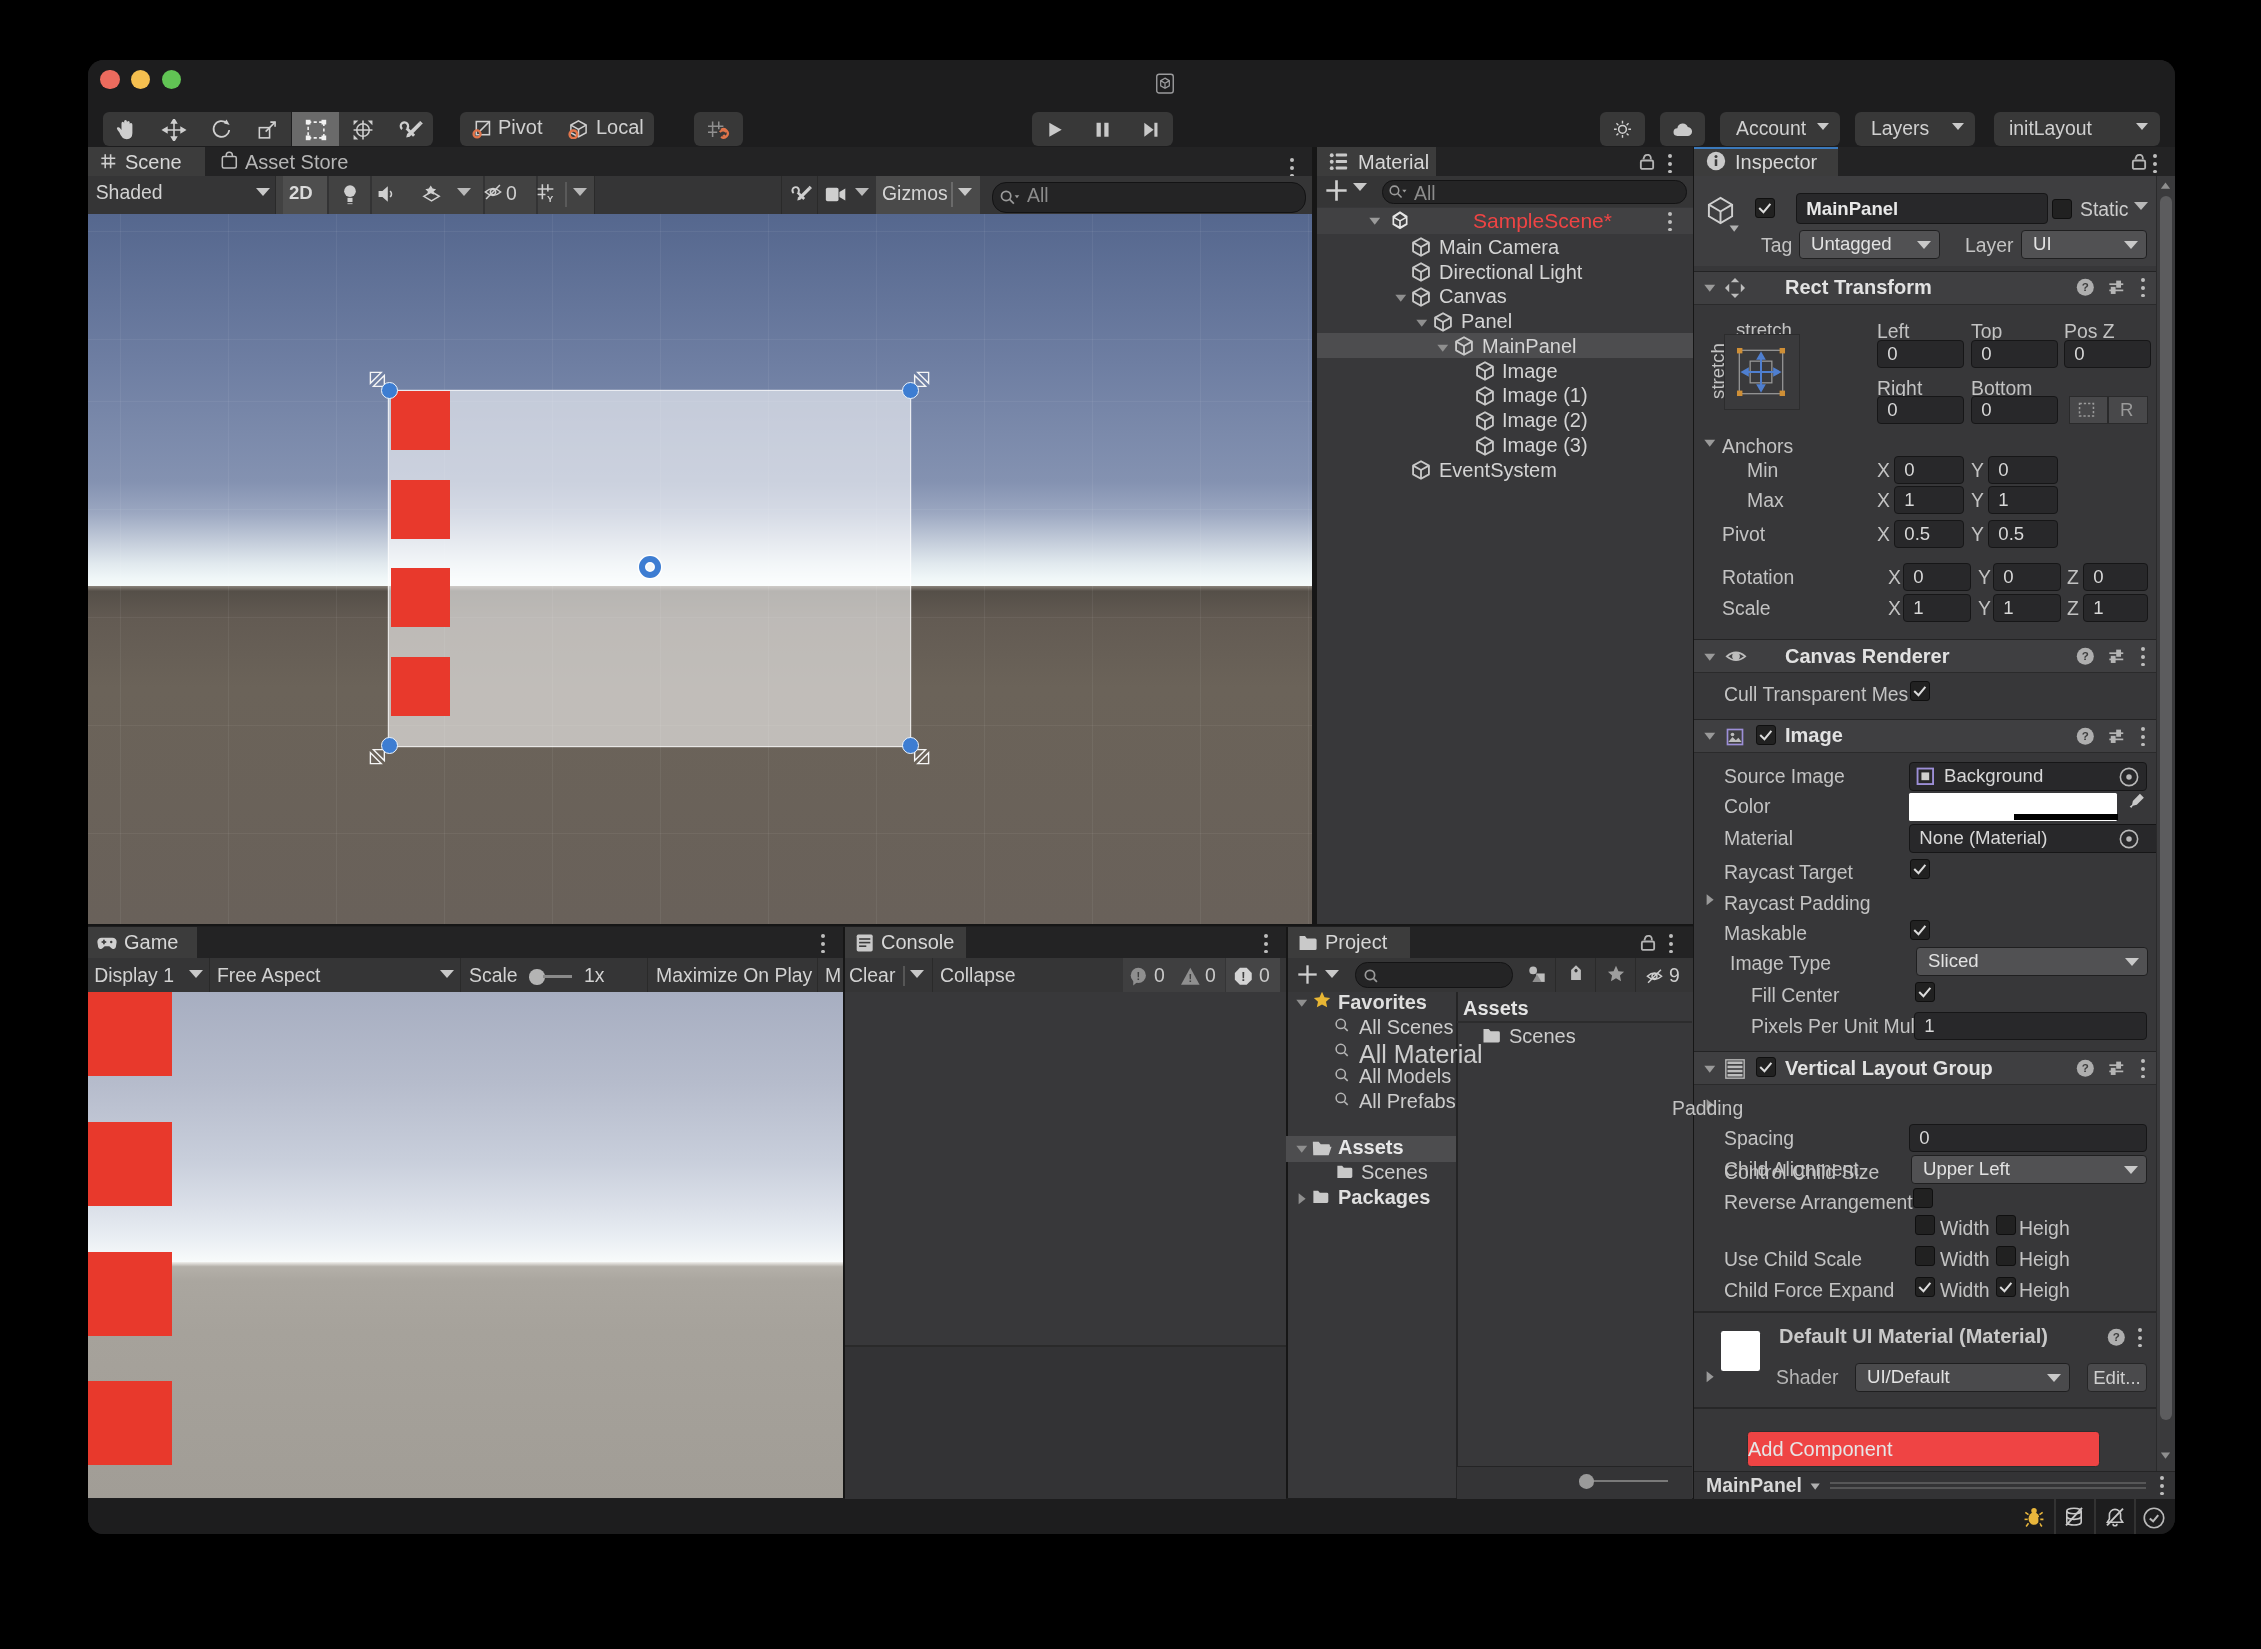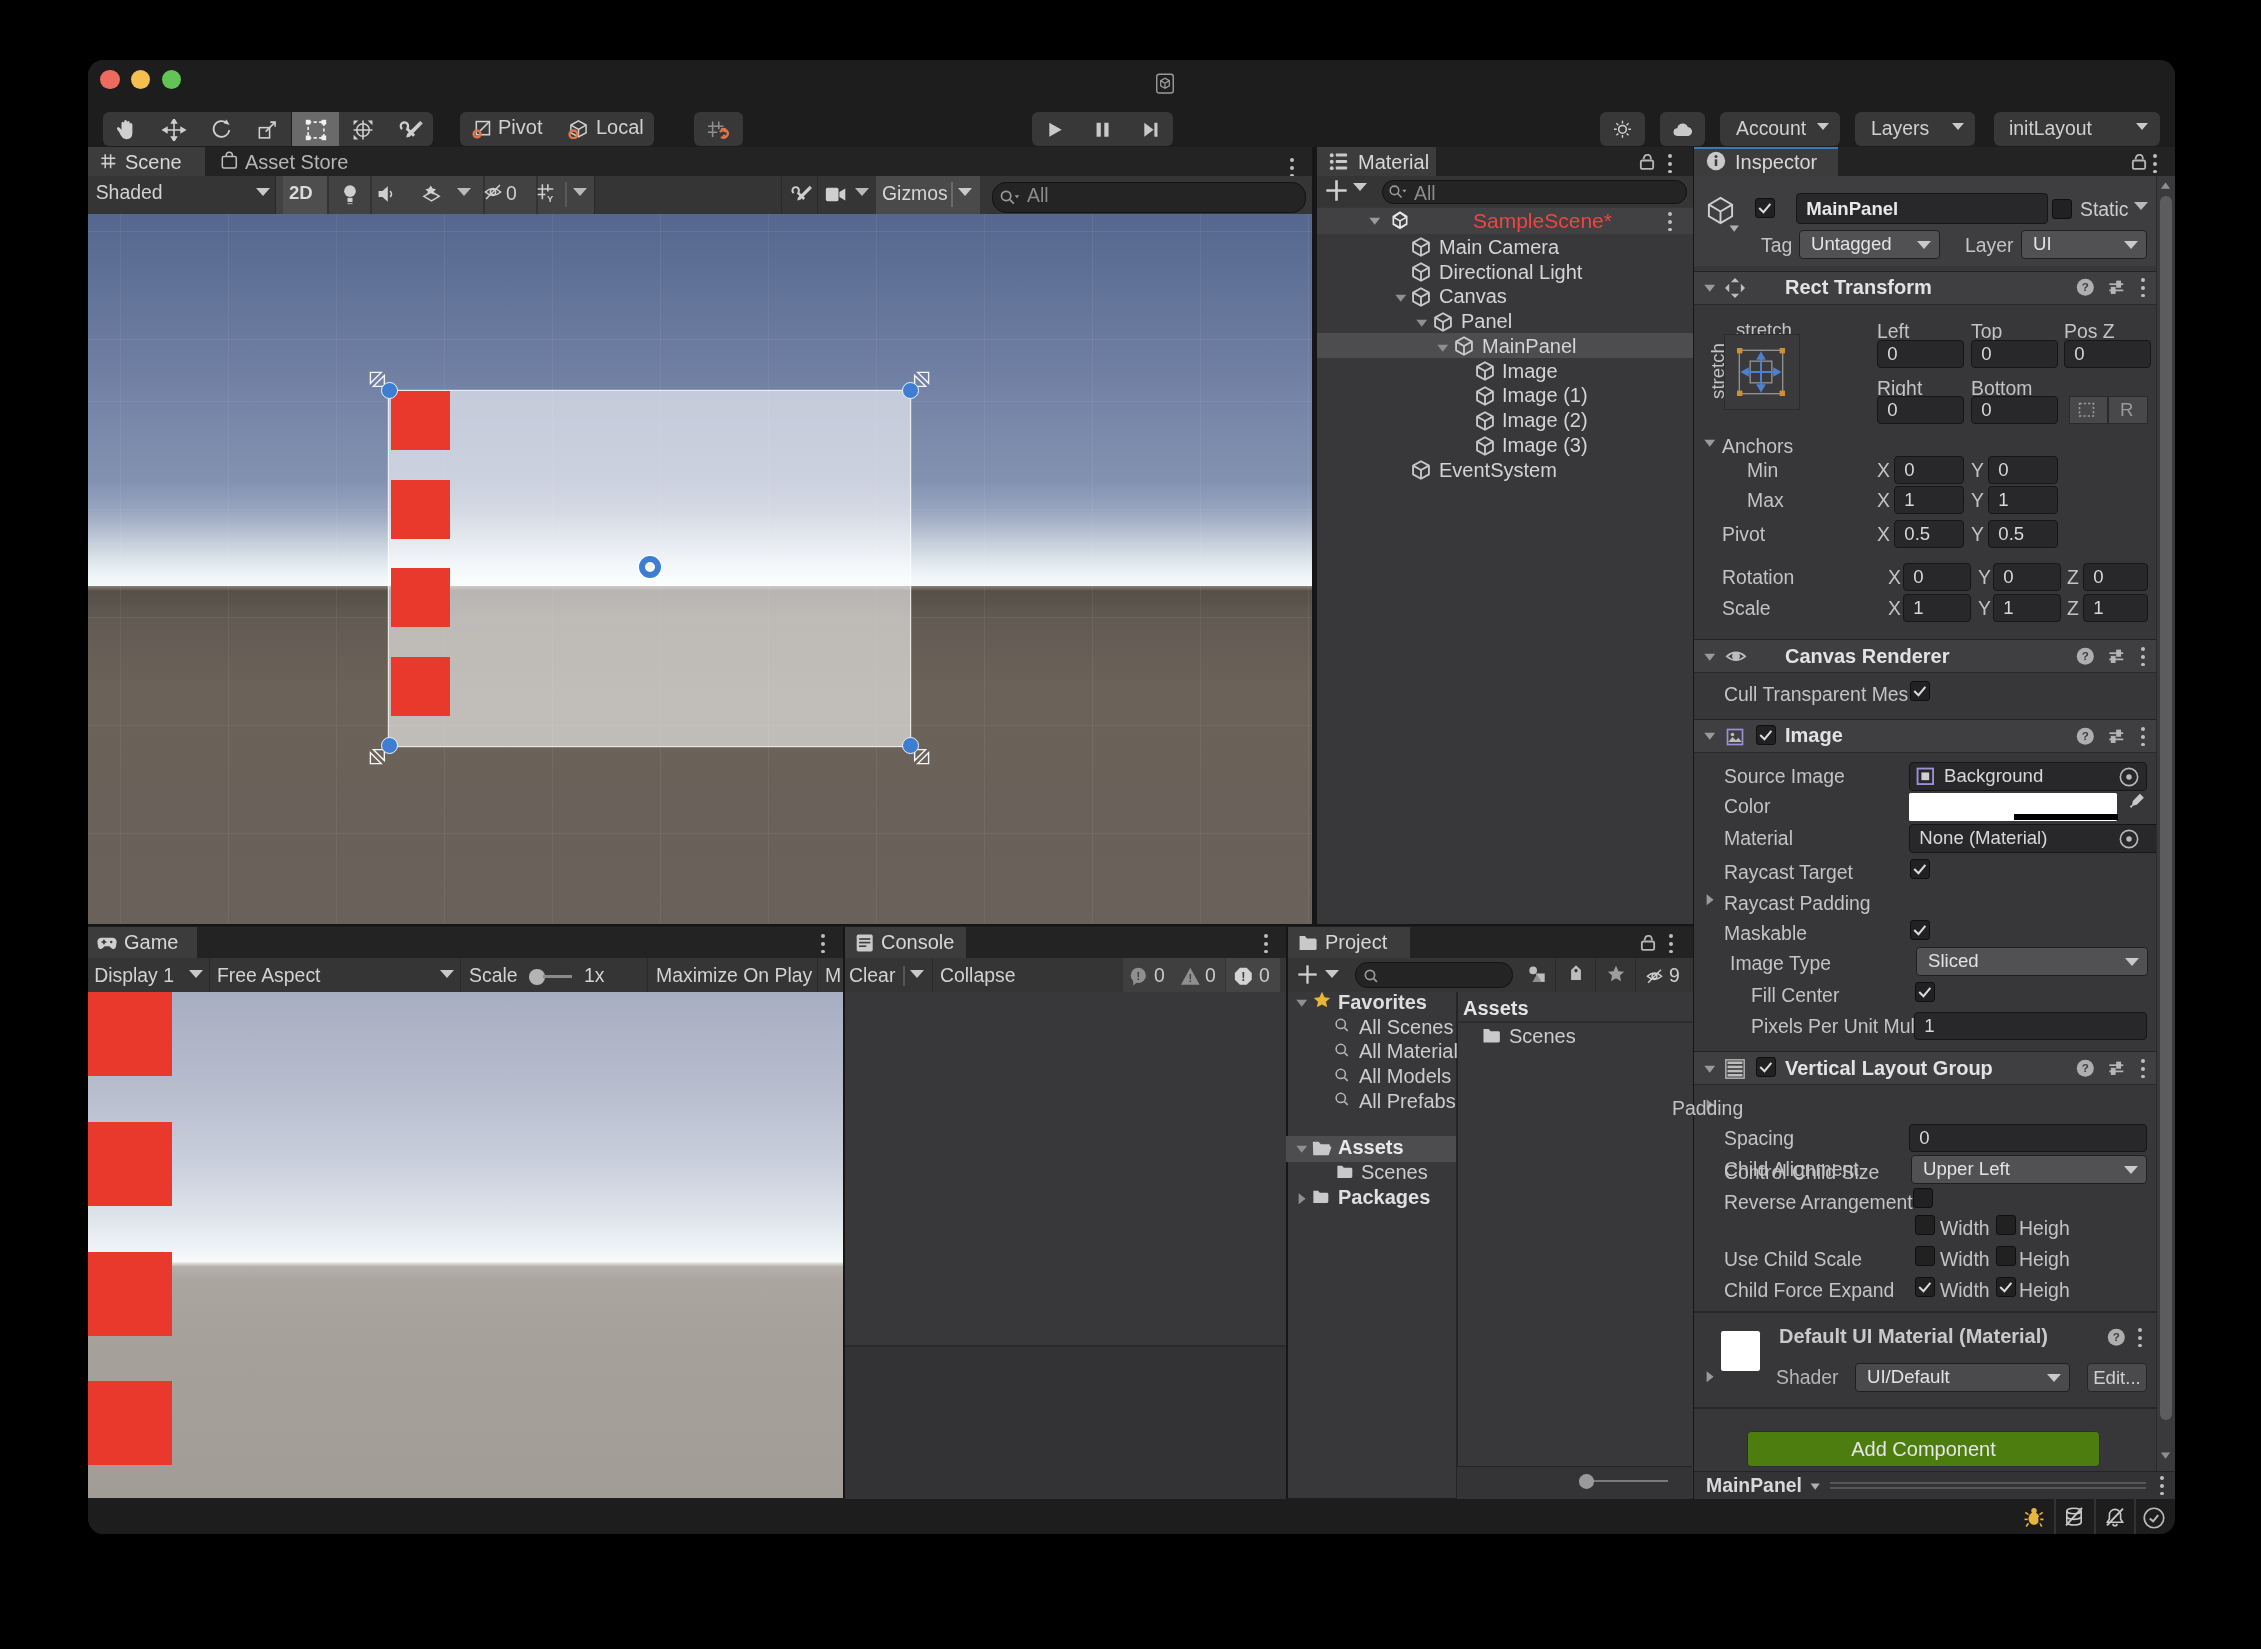--- a/index.html
+++ b/index.html
@@ -496,21 +496,21 @@
         <line x1="13.5" y1="13.5" x2="18" y2="18"></line>
       </g>
     </svg>
 <div class="abs" style="left:1271px;top:956px;color:#cccccc;font-size:20px">All Scenes</div>
 <svg style="position:absolute;left:1245px;top:982px;" width="18.6" height="17" viewBox="0 0 22 22">
       <g stroke="#b5b5b5" stroke-width="2" fill="none">
         <circle cx="9" cy="9" r="6"></circle>
         <line x1="13.5" y1="13.5" x2="18" y2="18"></line>
       </g>
     </svg>
-<div class="abs" style="left:1271px;top:980px;color:#cccccc;font-size:20px">All Material</div>
+<div class="abs" style="left:1271px;top:980px;color:#cccccc;font-size:25px">All Material</div>
 <svg style="position:absolute;left:1245px;top:1007px;" width="18.6" height="17" viewBox="0 0 22 22">
       <g stroke="#b5b5b5" stroke-width="2" fill="none">
         <circle cx="9" cy="9" r="6"></circle>
         <line x1="13.5" y1="13.5" x2="18" y2="18"></line>
       </g>
     </svg>
 <div class="abs" style="left:1271px;top:1005px;color:#cccccc;font-size:20px">All Models</div>
 <svg style="position:absolute;left:1245px;top:1031px;" width="18.6" height="17" viewBox="0 0 22 22">
       <g stroke="#b5b5b5" stroke-width="2" fill="none">
         <circle cx="9" cy="9" r="6"></circle>
@@ -1035,21 +1035,21 @@
       <i style="top:7.7px"></i>
       <i style="top:15.5px"></i>
     </div>
 <svg style="position:absolute;left:1614px;top:1309px;" width="15.5" height="15.5" viewBox="0 0 20 20">
       <polygon points="6,3 15,10 6,17" fill="#9a9a9a"></polygon>
     </svg>
 <div class="lbl" style="left:1688px;top:1303px;color:#b5b5b5">Shader</div>
 <div class="dd" style="left:1767px;top:1303px;width:215px;height:29px;background:#4a4a4c">UI/Default<span class="ar"></span></div>
 <div class="abs" style="left:1999px;top:1303px;width:60px;height:29px;background:#4a4a4c;border:0.8px solid #262627;border-radius:3.9px;color:#cfcfcf;font-size:18.6px;line-height:28px;text-align:center">Edit...</div>
 <div class="abs" style="left:1606px;top:1347px;width:481px;height:1.5px;background:#272728"></div>
-<div class="abs" style="left:1659px;top:1371px;width:353px;height:36px;background:#4d7c0f;border:0.8px solid #2e2e2f;border-radius:4.6px;color:#e6e6e6;font-size:20px;line-height:34px;text-align:center">Add Component</div>
+<div class="abs" style="left:1659px;top:1371px;width:353px;height:36px;background:#ef4444;border:0.8px solid #2e2e2f;border-radius:4.6px;color:#e6e6e6;font-size:20px;line-height:34px;text-align:left">Add Component</div>
 <div class="abs" style="left:1606px;top:1411px;width:481px;height:28px;background:#333335;border-top:0.8px solid #242425"></div>
 <div class="abs" style="left:1618px;top:1414px;color:#d8d8d8;font-size:19.4px;font-weight:bold">MainPanel</div>
 <svg style="position:absolute;left:1721px;top:1422px;" width="12.4" height="9.3" viewBox="0 0 16 12">
       <polygon points="2,2 14,2 8,10" fill="#b0b0b0"></polygon>
     </svg>
 <div class="abs" style="left:1742px;top:1422px;width:316px;height:1.5px;background:#565657"></div>
 <div class="abs" style="left:1742px;top:1427px;width:316px;height:1.5px;background:#565657"></div>
 <div class="kebab" style="left:2072px;top:1416px">
       <i style="top:0"></i>
       <i style="top:7.7px"></i>

